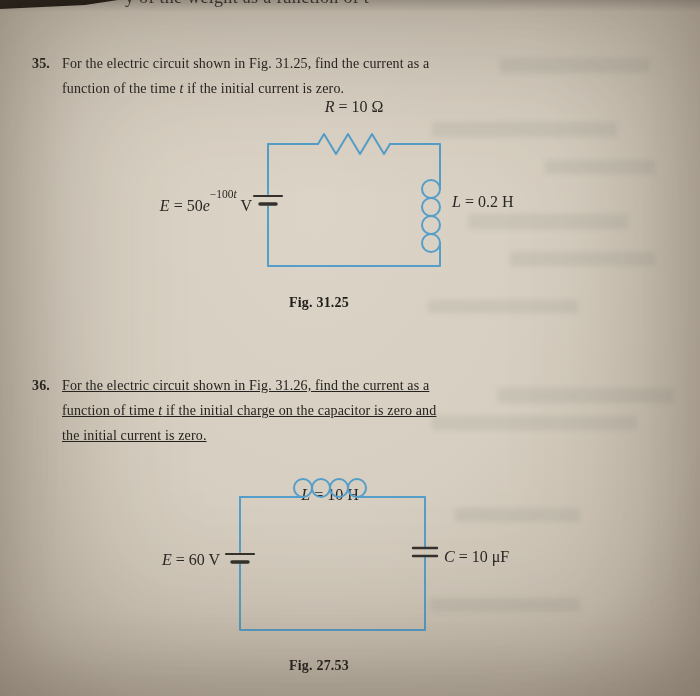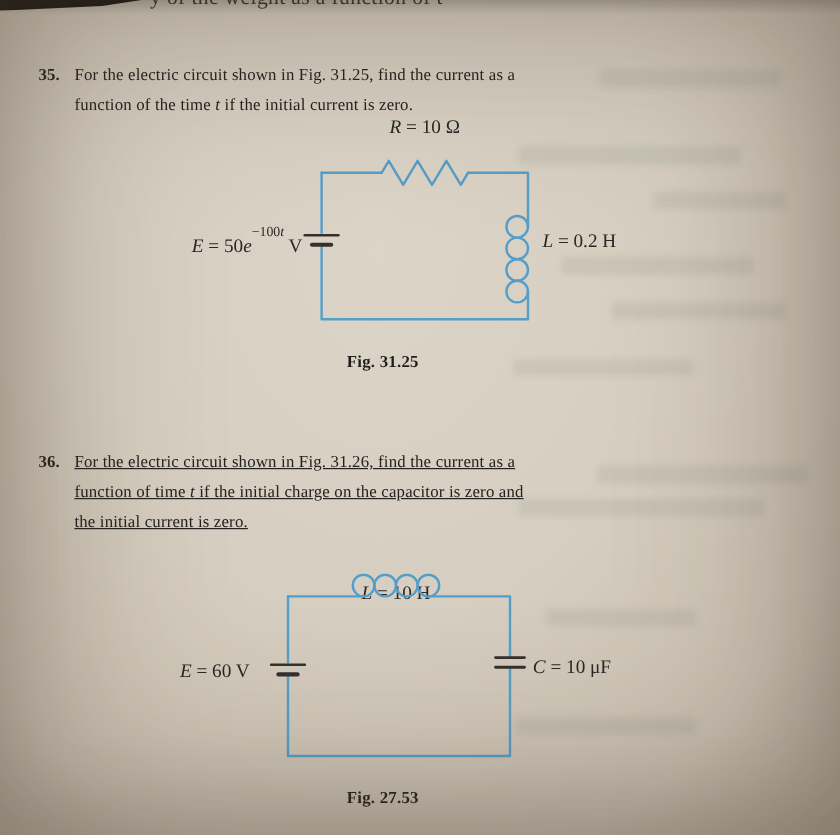--- a/index.html
+++ b/index.html
@@ -87,21 +87,21 @@
   <div class="prob" id="p36">
     <span class="pnum">36.</span>
     <div class="ptext">
       <div><span>For the electric circuit shown in Fig. 31.26, find the current as a</span></div>
       <div><span>function of time </span><i>t</i><span> if the initial charge on the capacitor is zero and</span></div>
       <div><span>the initial current is zero.</span></div>
     </div>
   </div>
 
   <div class="fig-label" style="left:265px;top:460px;width:130px;text-align:center;margin-top:26px;"><i>L</i><span> = 10 H</span></div>
-  <div class="fig-label" style="left:108px;top:551px;width:100px;text-align:right;"><i>E</i><span> = 60 V</span></div>
+  <div class="fig-label" style="left:120px;top:551px;width:100px;text-align:right;"><i>E</i><span> = 60 V</span></div>
   <div class="fig-label" style="left:444px;top:548px;"><i>C</i><span> = 10 μF</span></div>
 
   <svg class="circuit" style="left:215px;top:478px;" width="270" height="175" viewBox="0 0 270 175">
     <g stroke="#549ec9" stroke-width="2" fill="none" stroke-linecap="round" stroke-linejoin="round">
       <path d="M25,19 L88,19"></path>
       <g>
         <circle cx="88" cy="10" r="9"></circle>
         <circle cx="106" cy="10" r="9"></circle>
         <circle cx="124" cy="10" r="9"></circle>
         <circle cx="142" cy="10" r="9"></circle>

